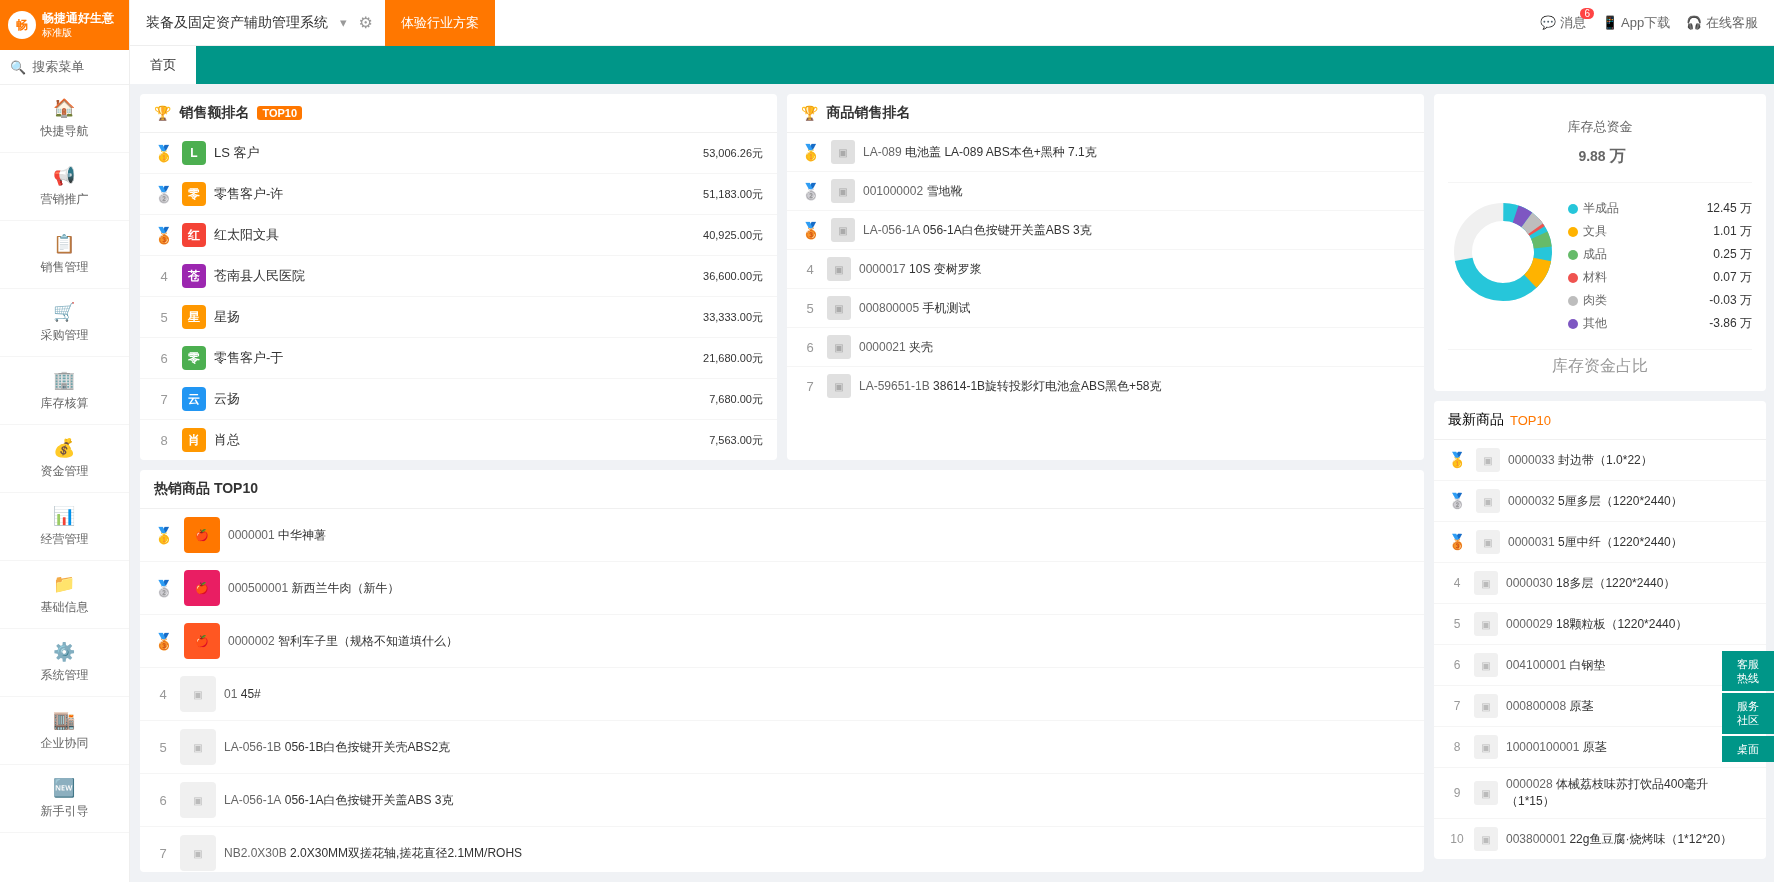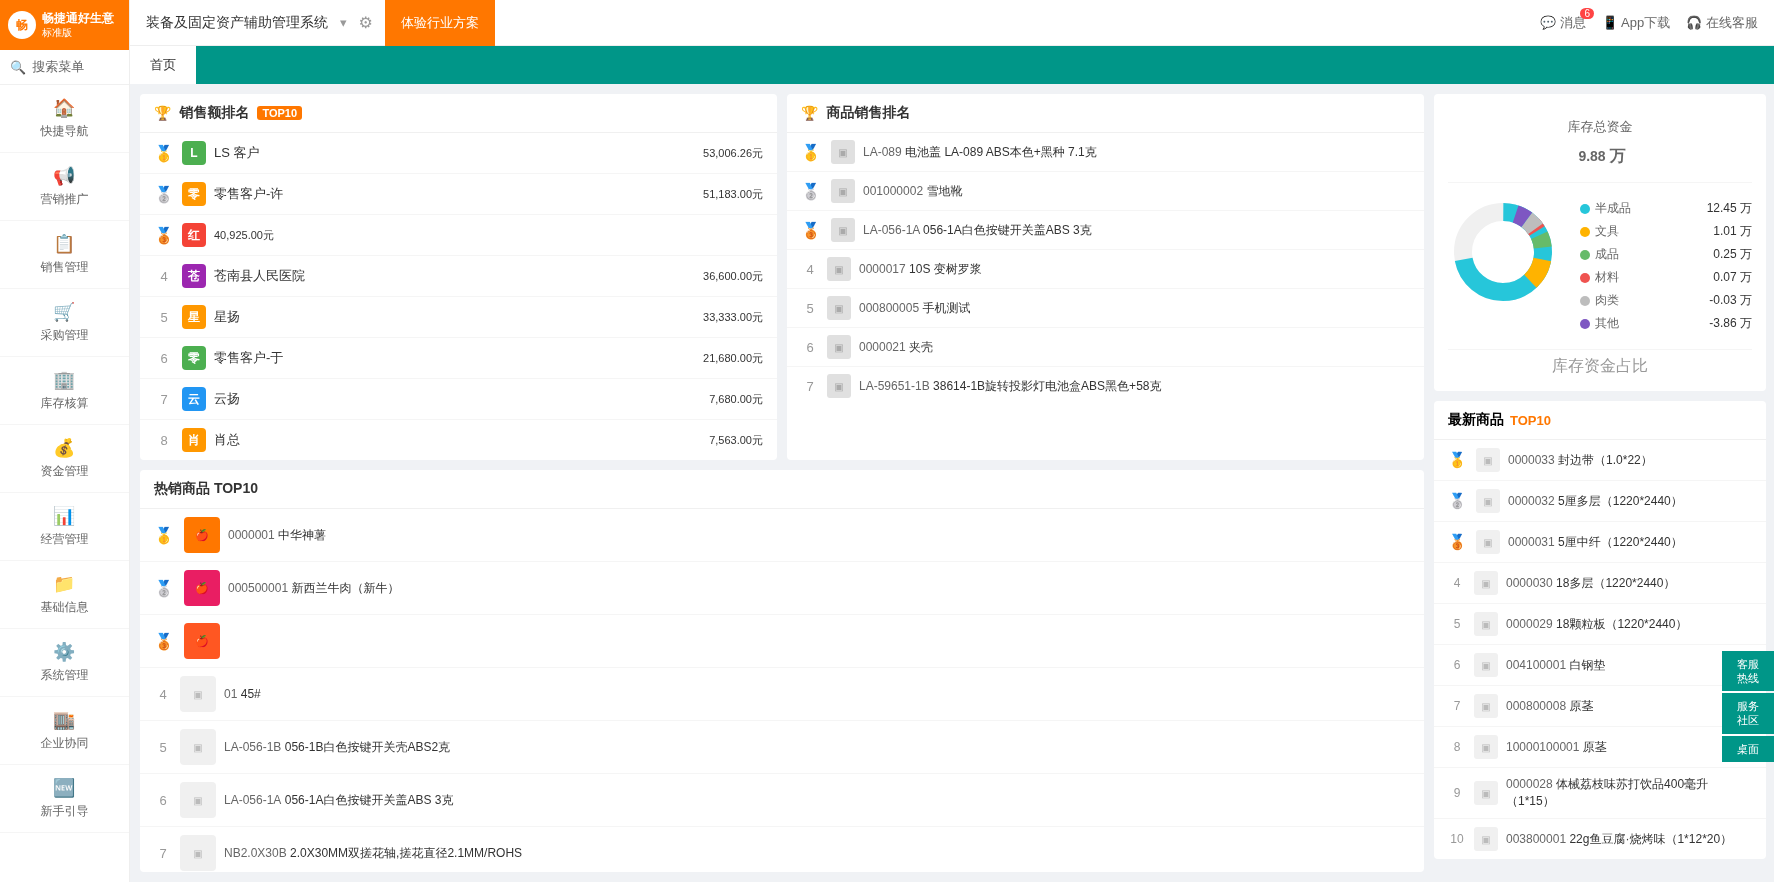--- a/index.html
+++ b/index.html
@@ -284,21 +284,20 @@
       text-align: center;
       padding: 10px 0 14px;
       border-bottom: 1px solid #f5f5f5;
     }
     .stock-total-label { font-size: 13px; color: #666; }
     .stock-total-value { font-size: 28px; color: #333; font-weight: bold; }
     .stock-total-value span { font-size: 14px; color: #666; margin-left: 4px; }
 
     .donut-area {
       display: flex;
-      gap: 12px;
       padding: 14px 0;
     }
     .donut-chart {
       width: 120px;
       height: 120px;
       flex-shrink: 0;
       position: relative;
     }
     .donut-legend {
       flex: 1;
@@ -333,21 +332,21 @@
       border-radius: 4px;
       overflow: hidden;
     }
     .newest-header {
       padding: 10px 14px;
       display: flex;
       align-items: center;
       gap: 6px;
       border-bottom: 1px solid #f0f0f0;
       font-size: 14px;
-      font-weight: bold;
+      font-weight: normal;
     }
     .newest-header .top-label { color: #ff7700; font-size: 13px; }
     .newest-row {
       display: flex;
       align-items: center;
       padding: 8px 14px;
       border-bottom: 1px solid #f5f5f5;
       gap: 8px;
     }
     .newest-row:last-child { border-bottom: none; }
@@ -504,20 +503,21 @@
               </div>
               <div class="ranking-row">
                 <span class="rank-medal">🥈</span>
                 <div class="rank-avatar" style="background:#ff9800">零</div>
                 <span class="rank-name">零售客户-许</span>
                 <span class="rank-amount">51,183.00元</span>
               </div>
               <div class="ranking-row">
                 <span class="rank-medal">🥉</span>
                 <div class="rank-avatar" style="background:#f44336">红</div>
+                <span class="rank-name">红太阳文具</span>
                 <span class="rank-amount">40,925.00元</span>
               </div>
               <div class="ranking-row">
                 <span class="rank-num">4</span>
                 <div class="rank-avatar" style="background:#9c27b0">苍</div>
                 <span class="rank-name">苍南县人民医院</span>
                 <span class="rank-amount">36,600.00元</span>
               </div>
               <div class="ranking-row">
                 <span class="rank-num">5</span>
@@ -608,20 +608,21 @@
               <div class="hot-prod-img" style="background:#e91e63;">
                 <span style="color:#fff;font-size:11px;">🍎</span>
               </div>
               <span class="hot-prod-info"><span class="hot-prod-code">000500001</span>&nbsp;<span class="hot-prod-name">新西兰牛肉（新牛）</span></span>
             </div>
             <div class="hot-prod-row">
               <span class="hot-rank-medal">🥉</span>
               <div class="hot-prod-img" style="background:#ff5722;">
                 <span style="color:#fff;font-size:11px;">🍎</span>
               </div>
+              <span class="hot-prod-info"><span class="hot-prod-code">0000002</span>&nbsp;<span class="hot-prod-name">智利车子里（规格不知道填什么）</span></span>
             </div>
             <div class="hot-prod-row">
               <span class="hot-rank-num">4</span>
               <div class="hot-prod-placeholder">▣</div>
               <span class="hot-prod-info"><span class="hot-prod-code">01</span>&nbsp;<span class="hot-prod-name">45#</span></span>
             </div>
             <div class="hot-prod-row">
               <span class="hot-rank-num">5</span>
               <div class="hot-prod-placeholder">▣</div>
               <span class="hot-prod-info"><span class="hot-prod-code">LA-056-1B</span>&nbsp;<span class="hot-prod-name">056-1B白色按键开关壳ABS2克</span></span>

